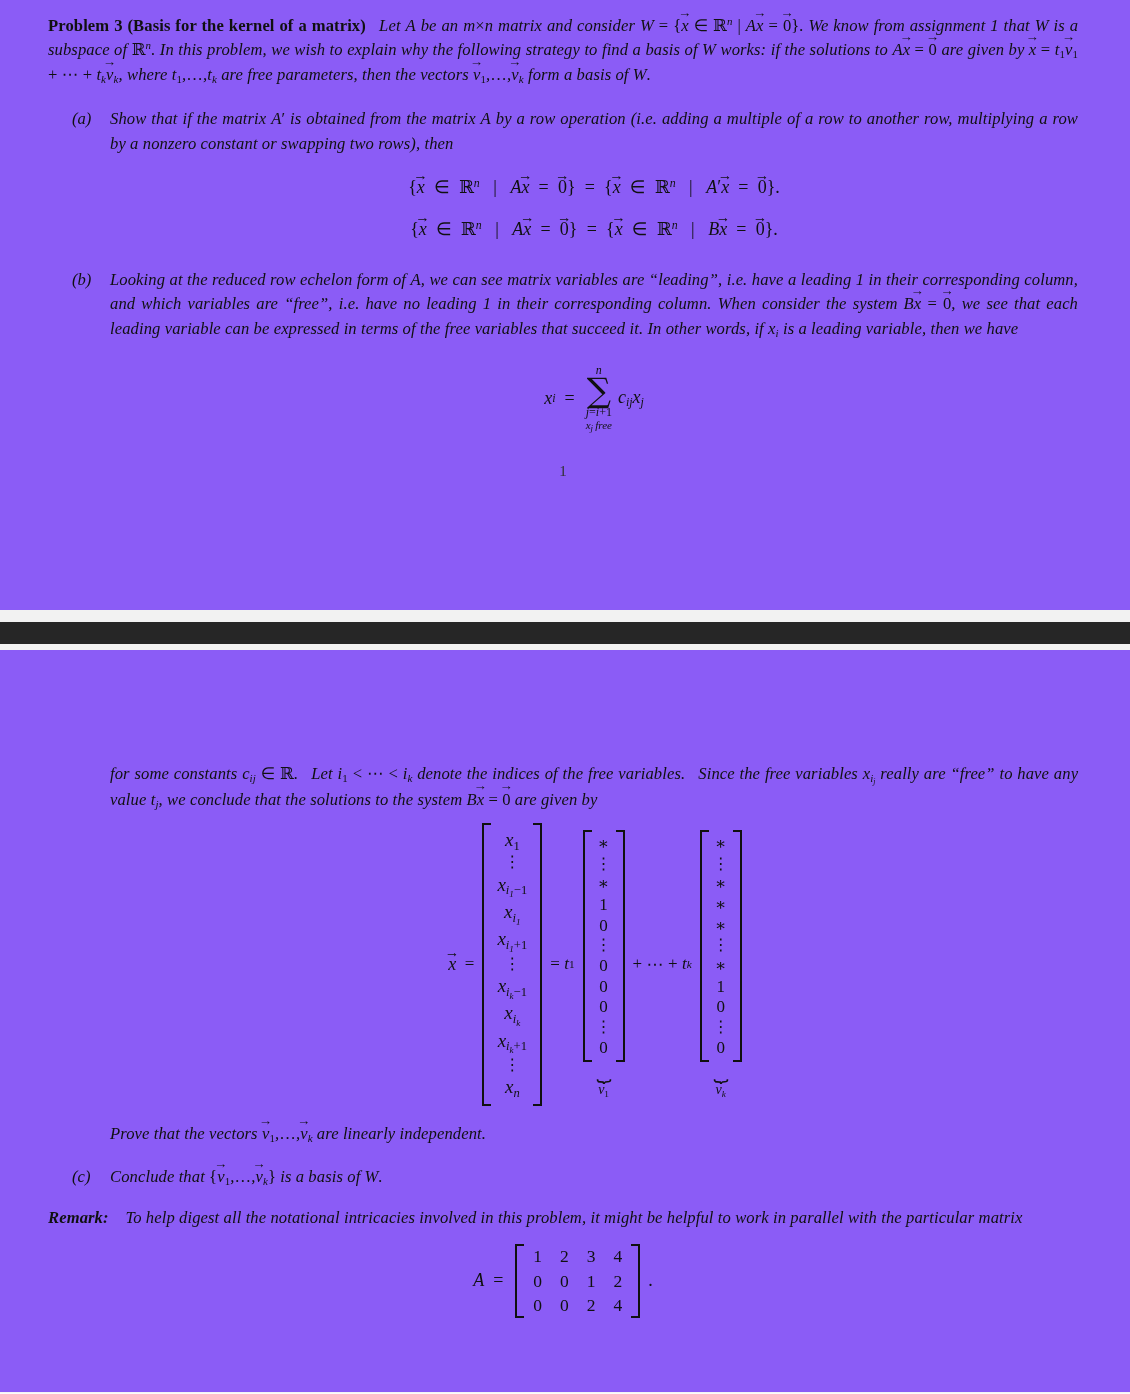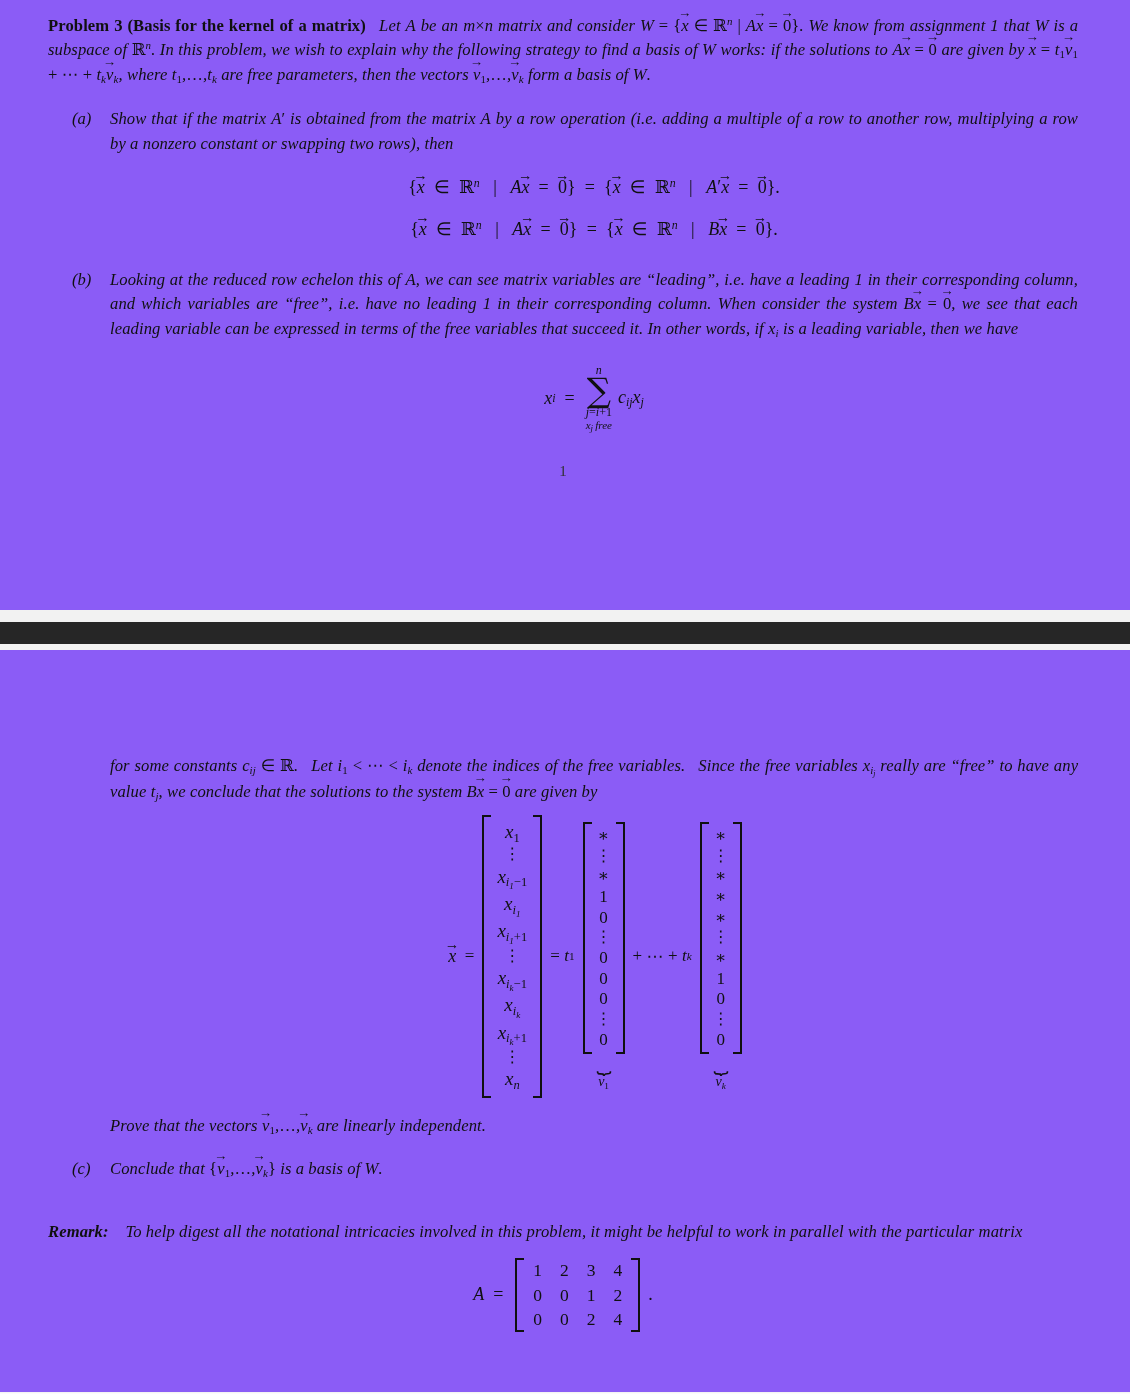--- a/index.html
+++ b/index.html
@@ -328,21 +328,21 @@
           <span class="spc"></span><span class="mo">=</span><span class="spc"></span>
           <span class="vec mn">0<span class="arrow">→</span></span><span class="mo">}</span>.
         </div>
       </div>
     </div>
 
     <div class="item" style="margin-top:28px;">
       <div class="marker">(b)</div>
       <div class="item-body">
         <p class="para">
-          <span class="mi">Looking at the reduced row echelon this of</span> <span class="mi">A</span>,
+          <span class="mi">Looking at the reduced row echelon form of</span> <span class="mi">A</span>,
           <span class="mi">we can see matrix variables are “leading”, i.e.</span>
           <span class="mi">have a leading 1 in their corresponding column, and which variables are “free”, i.e.
           have no leading 1 in their corresponding column.</span>
           <span class="mi">When consider the system</span>
           <span class="mi">B</span><span class="vec mi">x<span class="arrow">→</span></span>
           <span class="mo">=</span> <span class="vec mn">0<span class="arrow">→</span></span>,
           <span class="mi">we see that each leading variable can be expressed in terms of the free variables that
           succeed it.</span> <span class="mi">In other words, if</span>
           <span class="mi">x</span><span class="sub">i</span> <span class="mi">is a leading variable, then we have</span>
         </p>
@@ -372,21 +372,21 @@
   </div>
 </div>
 
 <div class="page-break-gap"></div>
 <div class="page-break-bar"></div>
 <div class="page-break-gap2"></div>
 
 <div class="page page-two">
   <div class="body-wrap" style="padding-top:96px;">
 
-    <div class="item" style="margin-top:8px;">
+    <div class="item" style="margin-top:16px;">
       <div class="marker"></div>
       <div class="item-body">
         <p class="para">
           <span class="mi">for some constants</span> <span class="mi">c</span><span class="sub">ij</span>
           <span class="mo">∈</span> <span class="bb">ℝ</span>.
           <span class="spc-w"></span><span class="mi">Let</span>
           <span class="mi">i</span><span class="sub"><span class="mn">1</span></span>
           <span class="mo">&lt;</span> <span class="mo">⋯</span> <span class="mo">&lt;</span>
           <span class="mi">i</span><span class="sub">k</span>
           <span class="mi">denote the indices of the free variables.</span>
@@ -523,21 +523,21 @@
       <div class="marker">(c)</div>
       <div class="item-body">
         <p class="para">
           <span class="mi">Conclude that</span>
           <span class="mo">{</span><span class="vec mi">v<span class="arrow">→</span></span><span class="sub"><span class="mn">1</span></span>,<span class="mo">…</span>,<span class="vec mi">v<span class="arrow">→</span></span><span class="sub">k</span><span class="mo">}</span>
           <span class="mi">is a basis of</span> <span class="mi">W</span>.
         </p>
       </div>
     </div>
 
-    <p class="para" style="margin-top:38px;">
+    <p class="para" style="margin-top:16px;">
       <span class="remark-head">Remark:</span>
       <span class="spc-w"></span>
       <span class="mi">To help digest all the notational intricacies involved in this problem, it might be helpful to work in parallel with the particular matrix</span>
     </p>
 
     <div class="matrix-block">
       <span class="mi" style="font-size:18px;">A</span>
       <span class="spc-w"></span>
       <span class="mo" style="font-size:18px;">=</span>
       <span class="spc-w"></span>

